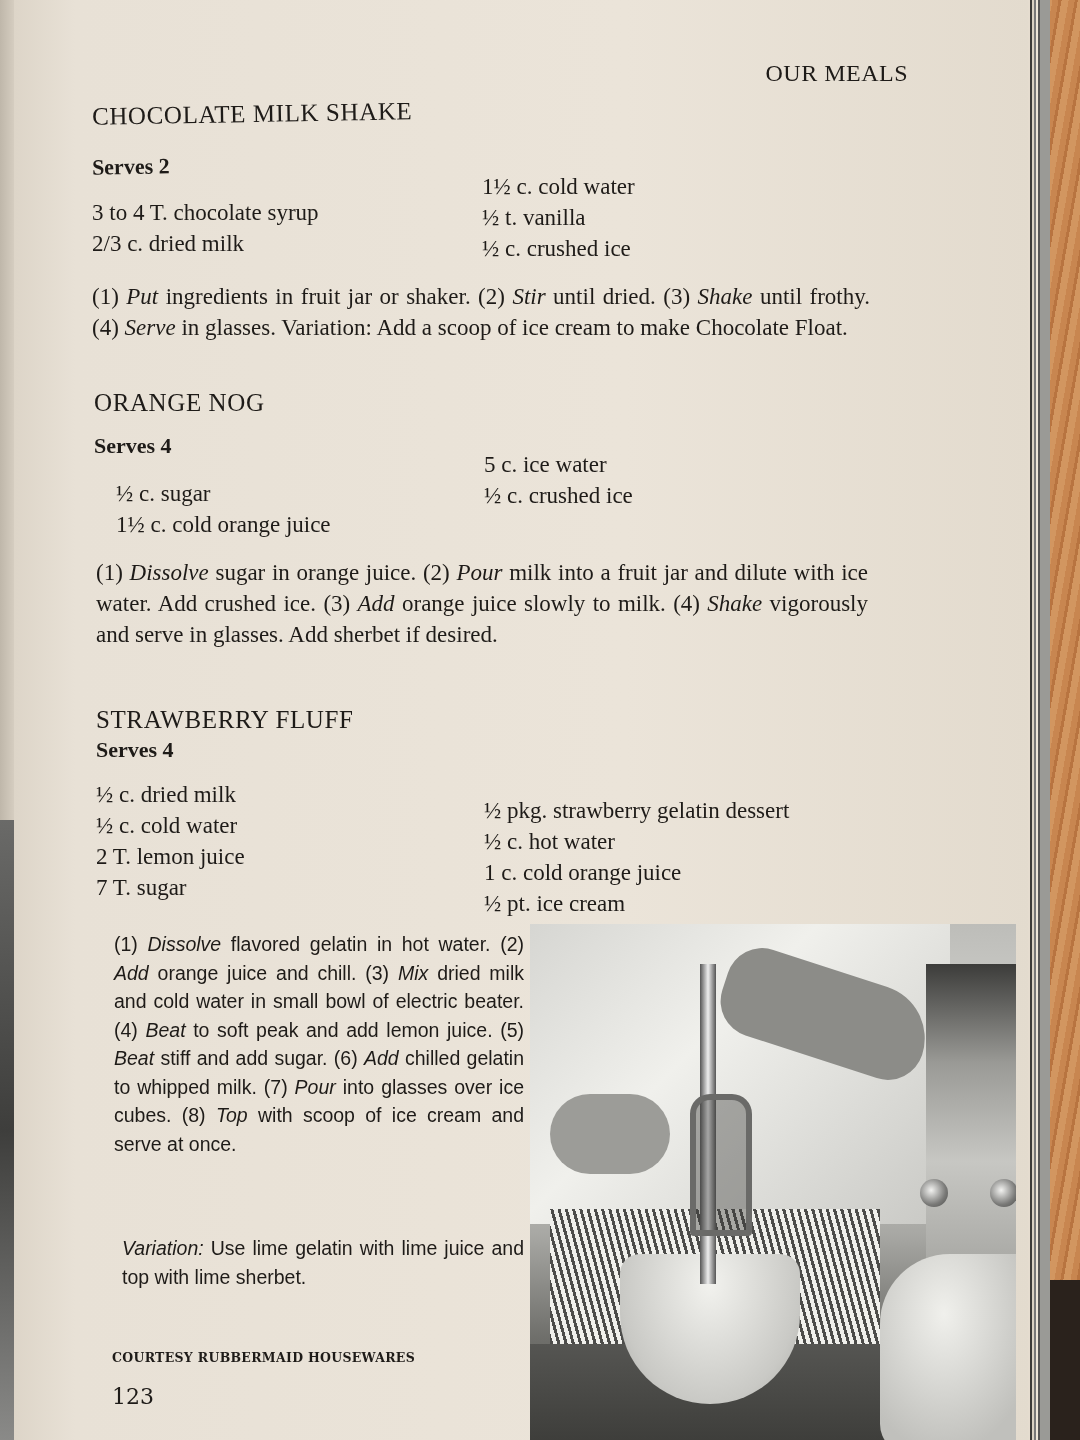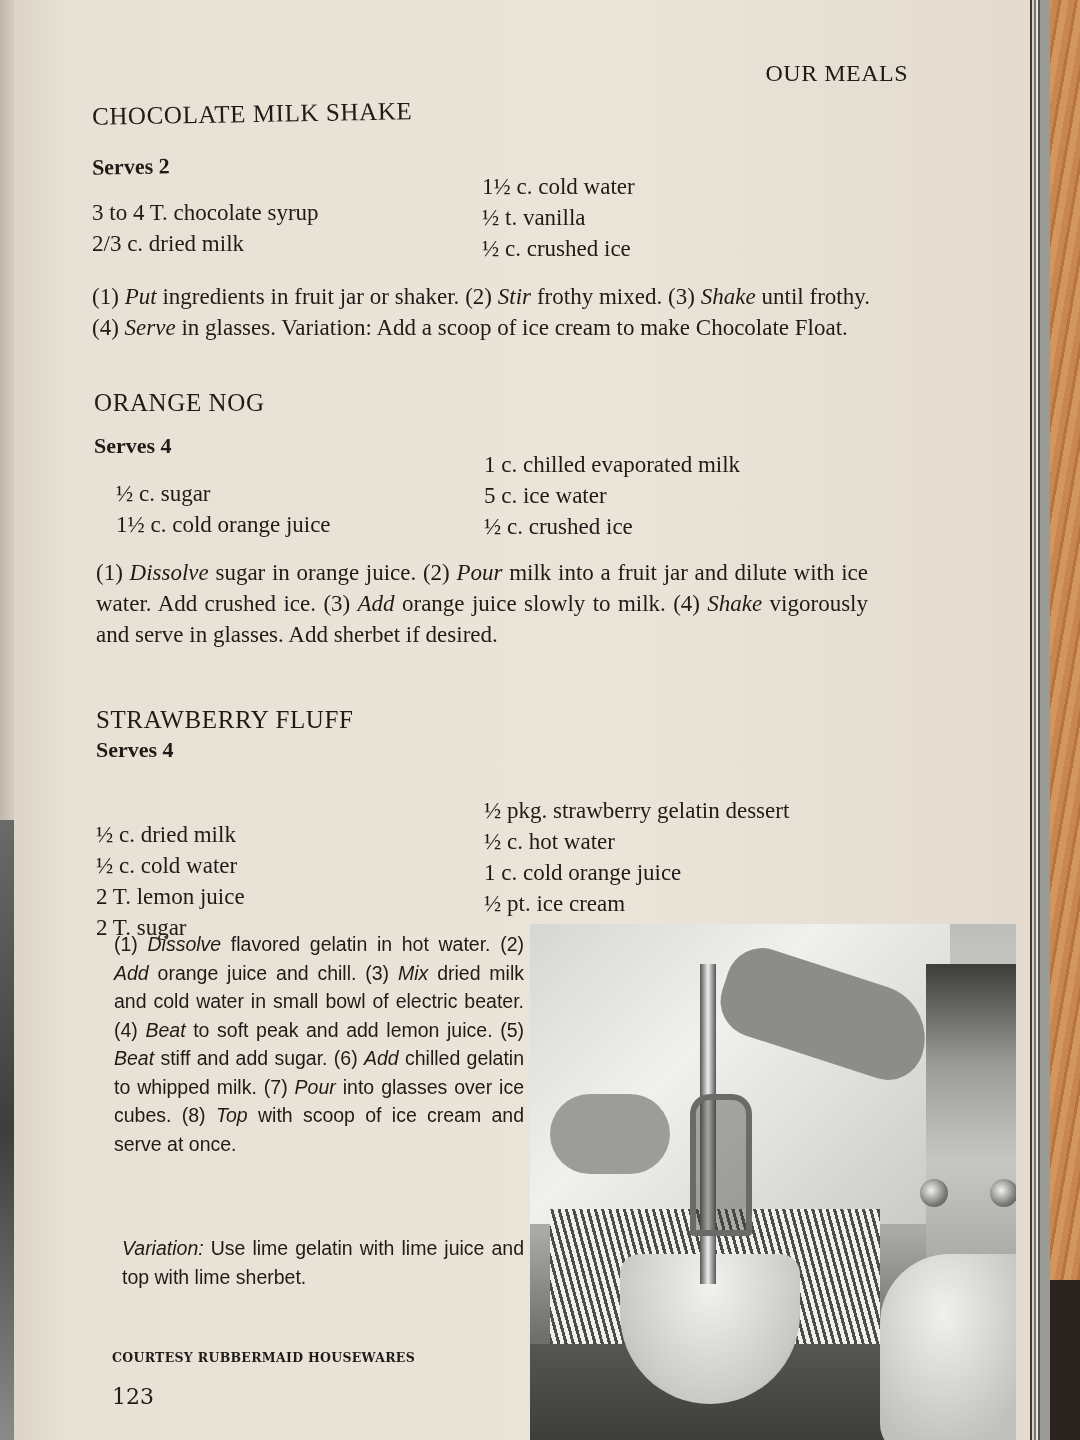--- a/index.html
+++ b/index.html
@@ -115,45 +115,44 @@
   <div class="ing" style="left:78px; top:197px;">
     <div>3 to 4 T. chocolate syrup</div>
     <div>2/3 c. dried milk</div>
   </div>
   <div class="ing" style="left:468px; top:171px;">
     <div>1½ c. cold water</div>
     <div>½ t. vanilla</div>
     <div>½ c. crushed ice</div>
   </div>
   <div class="para" style="left:78px; top:281px; width:778px;">
-    <span>(1) </span><i>Put</i><span> ingredients in fruit jar or shaker. </span><span>(2) </span><i>Stir</i><span> frothy mixed. </span><span>(3) </span><i>Shake</i><span> until frothy. </span><span>(4) </span><i>Serve</i><span> in glasses. </span><span>Variation: Add a scoop of ice cream to make Chocolate Float.</span>
+    <span>(1) </span><i>Put</i><span> ingredients in fruit jar or shaker. </span><span>(2) </span><i>Stir</i><span> until dried. </span><span>(3) </span><i>Shake</i><span> until frothy. </span><span>(4) </span><i>Serve</i><span> in glasses. </span><span>Variation: Add a scoop of ice cream to make Chocolate Float.</span>
   </div>
 
   <div class="title" style="left:80px; top:389px;">ORANGE NOG</div>
   <div class="serves" style="left:80px; top:433px;">Serves 4</div>
   <div class="ing" style="left:96px; top:478px;margin-left:6px;">
     <div>½ c. sugar</div>
     <div>1½ c. cold orange juice</div>
   </div>
   <div class="ing" style="left:470px; top:449px;">
-    <div>1 c. chilled evaporated milk</div>
     <div>5 c. ice water</div>
     <div>½ c. crushed ice</div>
   </div>
   <div class="para" style="left:82px; top:557px; width:772px;">
     <span>(1) </span><i>Dissolve</i><span> sugar in orange juice. </span><span>(2) </span><i>Pour</i><span> milk into a fruit jar and dilute with ice water. Add crushed ice. </span><span>(3) </span><i>Add</i><span> orange juice slowly to milk. </span><span>(4) </span><i>Shake</i><span> vigorously and serve in glasses. Add sherbet if desired.</span>
   </div>
 
   <div class="title" style="left:82px; top:694px;margin-top:12px;">STRAWBERRY FLUFF</div>
   <div class="serves" style="left:82px; top:737px;">Serves 4</div>
-  <div class="ing" style="left:82px; top:779px;margin-top:40px;">
+  <div class="ing" style="left:82px; top:779px;">
     <div>½ c. dried milk</div>
     <div>½ c. cold water</div>
     <div>2 T. lemon juice</div>
-    <div>2 T. sugar</div>
+    <div>7 T. sugar</div>
   </div>
   <div class="ing" style="left:470px; top:779px;margin-top:16px;">
     <div>½ pkg. strawberry gelatin dessert</div>
     <div>½ c. hot water</div>
     <div>1 c. cold orange juice</div>
     <div>½ pt. ice cream</div>
   </div>
   <div class="para2" style="left:86px; top:930px; width:410px;">
     <span>(1) </span><i>Dissolve</i><span> flavored gelatin in hot water. </span><span>(2) </span><i>Add</i><span> orange juice and chill. </span><span>(3) </span><i>Mix</i><span> dried milk and cold water in small bowl of electric beater. </span><span>(4) </span><i>Beat</i><span> to soft peak and add lemon juice. </span><span>(5) </span><i>Beat</i><span> stiff and add sugar. </span><span>(6) </span><i>Add</i><span> chilled gelatin to whipped milk. </span><span>(7) </span><i>Pour</i><span> into glasses over ice cubes. </span><span>(8) </span><i>Top</i><span> with scoop of ice cream and serve at once.</span>
   </div>

